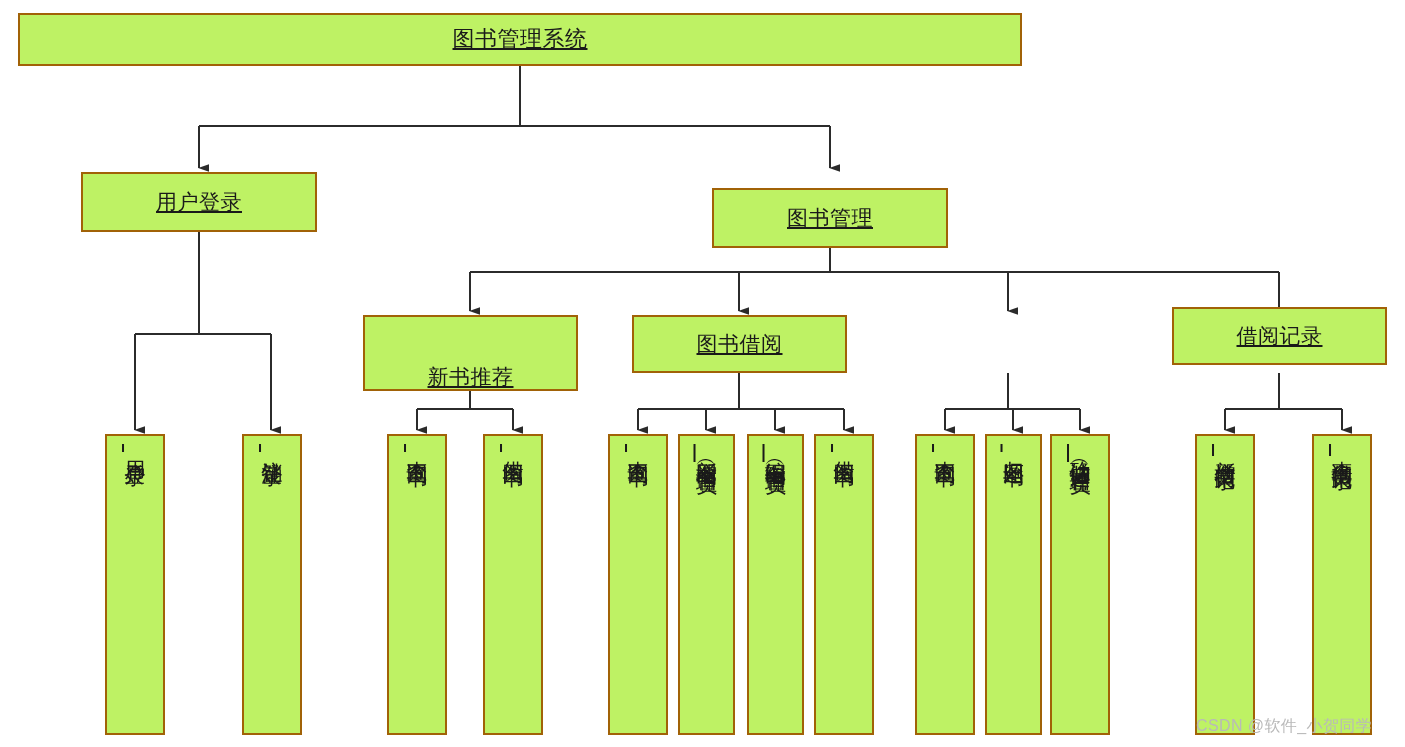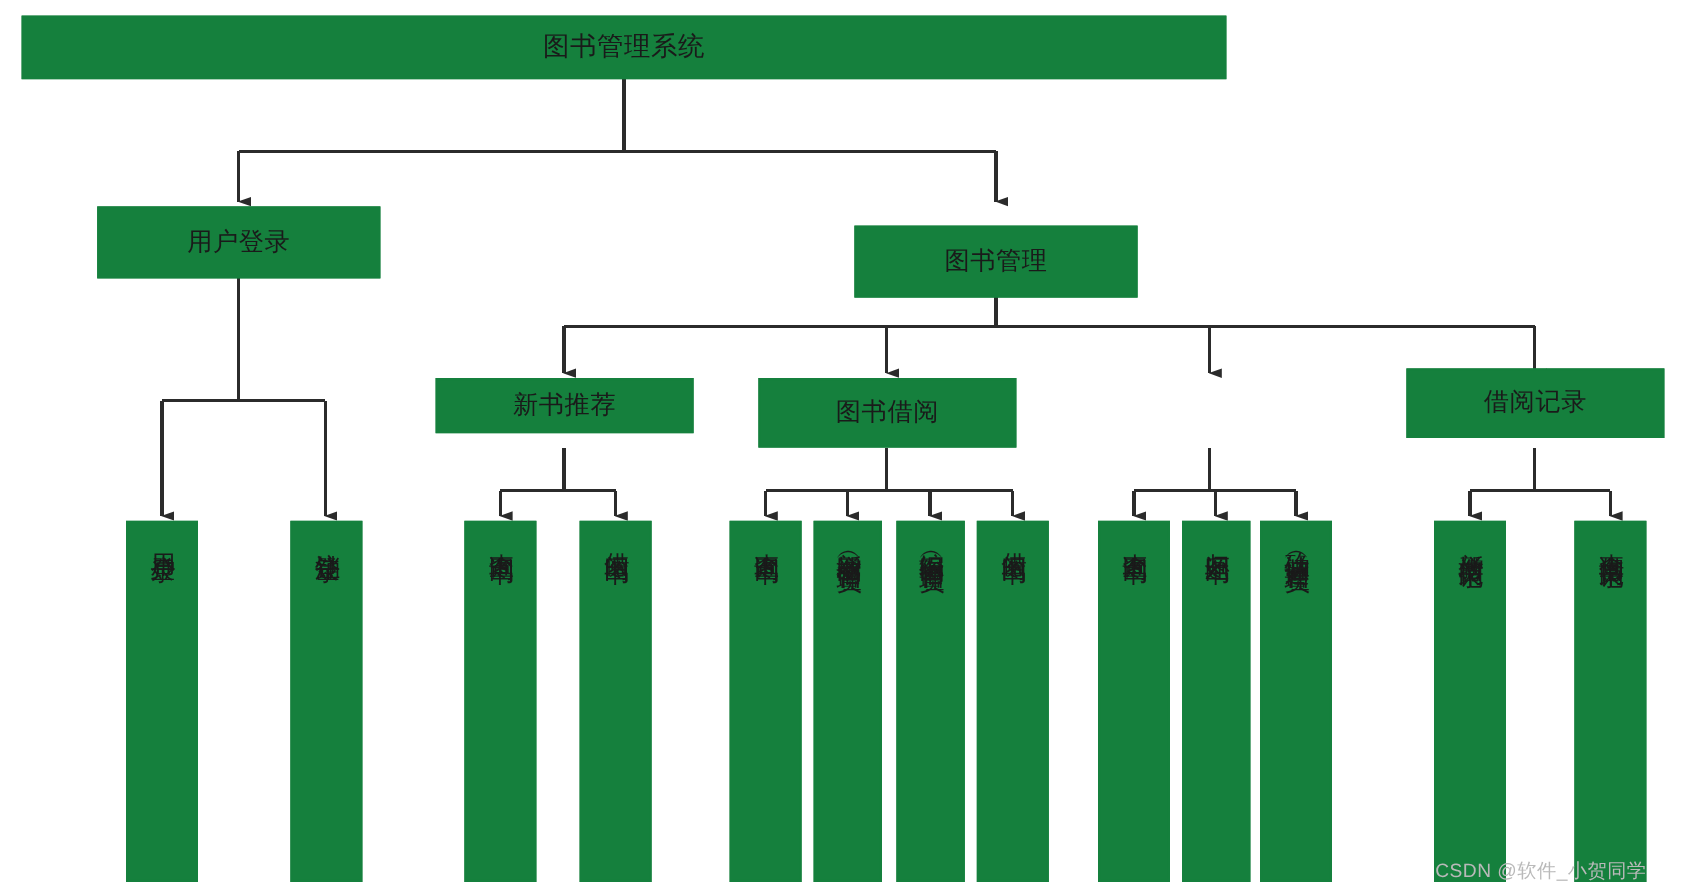--- a/index.html
+++ b/index.html
@@ -22,26 +22,27 @@
     position: absolute;
     left: 0;
     top: 0;
     width: 1405px;
     height: 747px;
     pointer-events: none;
   }
   .node {
     position: absolute;
     box-sizing: border-box;
-    background: #15803d;
-    border: 2px solid #15803d;
+    background: #bef264;
+    border: 2px solid #a16207;
     display: flex;
     align-items: center;
     justify-content: center;
     color: #1a1a1a;
+    text-decoration: underline;
   }
   .node-label {
     display: block;
     text-align: center;
     line-height: 1.12;
     letter-spacing: 0.5px;
   }
   
   .node.horiz .node-label {
     writing-mode: horizontal-tb;
@@ -133,21 +134,21 @@
     <span class="node-label">图书管理系统</span>
   </div>
 
   <div class="node horiz" style="left:81px; top:172px; width:236px; height:60px;">
     <span class="node-label">用户登录</span>
   </div>
   <div class="node horiz" style="left:712px; top:188px; width:236px; height:60px;">
     <span class="node-label">图书管理</span>
   </div>
 
-  <div class="node horiz" style="left:363px; top:315px; width:215px; height:46px;">
+  <div class="node horiz" style="left:363px; top:315px; width:215px; height:76px;align-items:flex-end;">
     <span class="node-label">新书推荐</span>
   </div>
   <div class="node horiz" style="left:632px; top:315px; width:215px; height:58px;">
     <span class="node-label">图书借阅</span>
   </div>
   <div class="node horiz" style="left:1172px; top:307px; width:215px; height:58px;">
     <span class="node-label">借阅记录</span>
   </div>
 
   <div class="node vert" style="left:105px; top:434px; width:60px; height:301px;">

